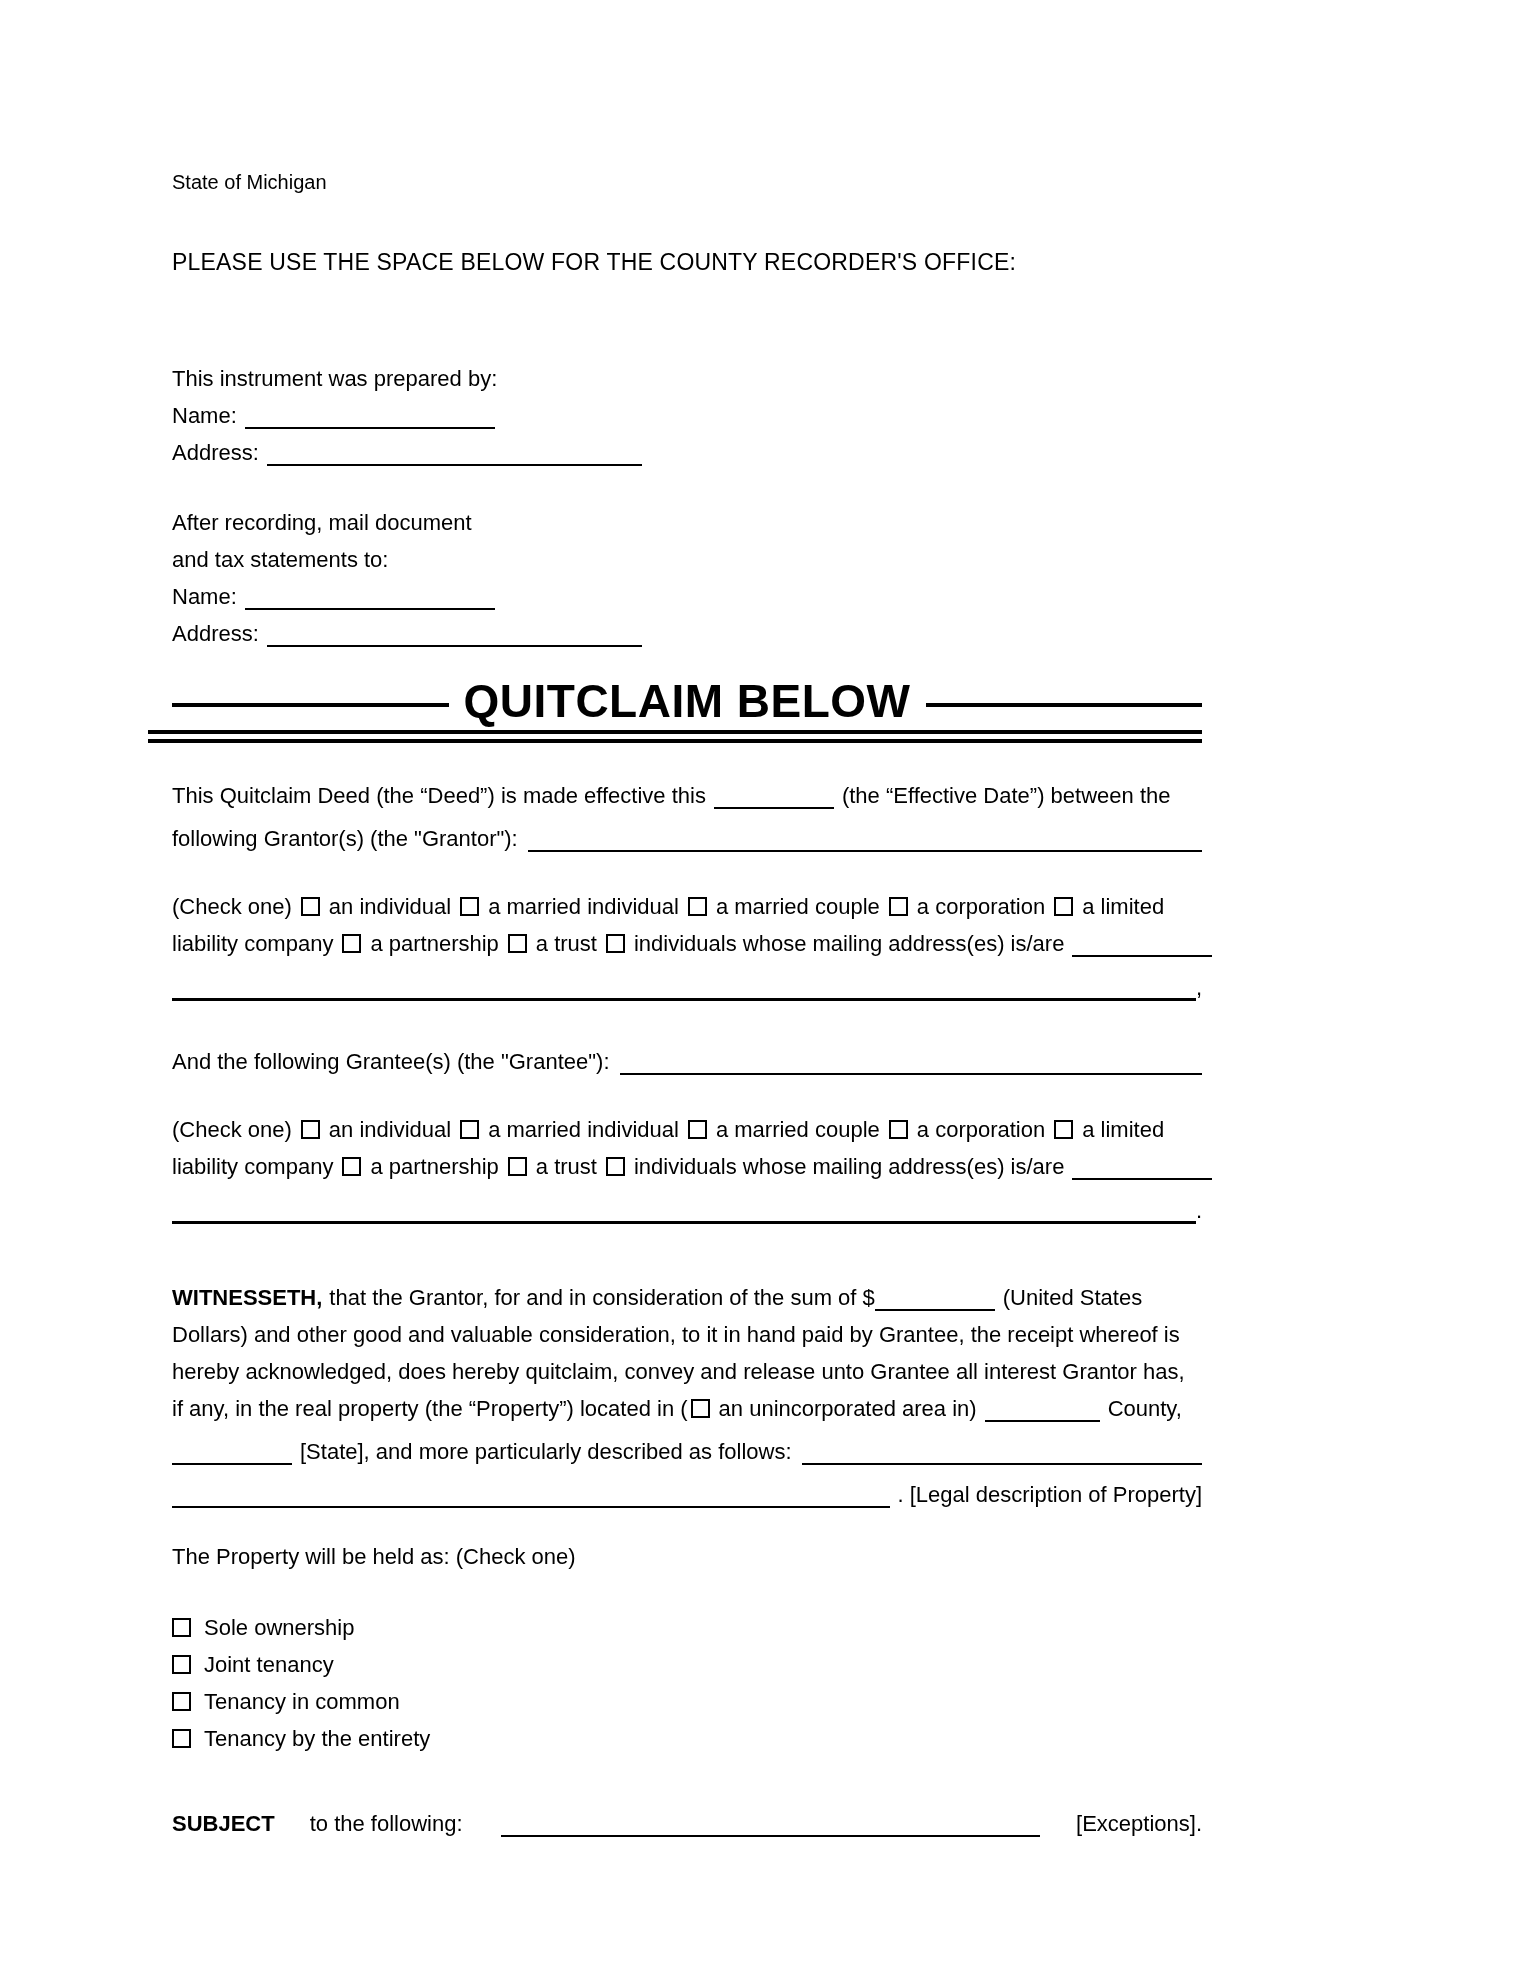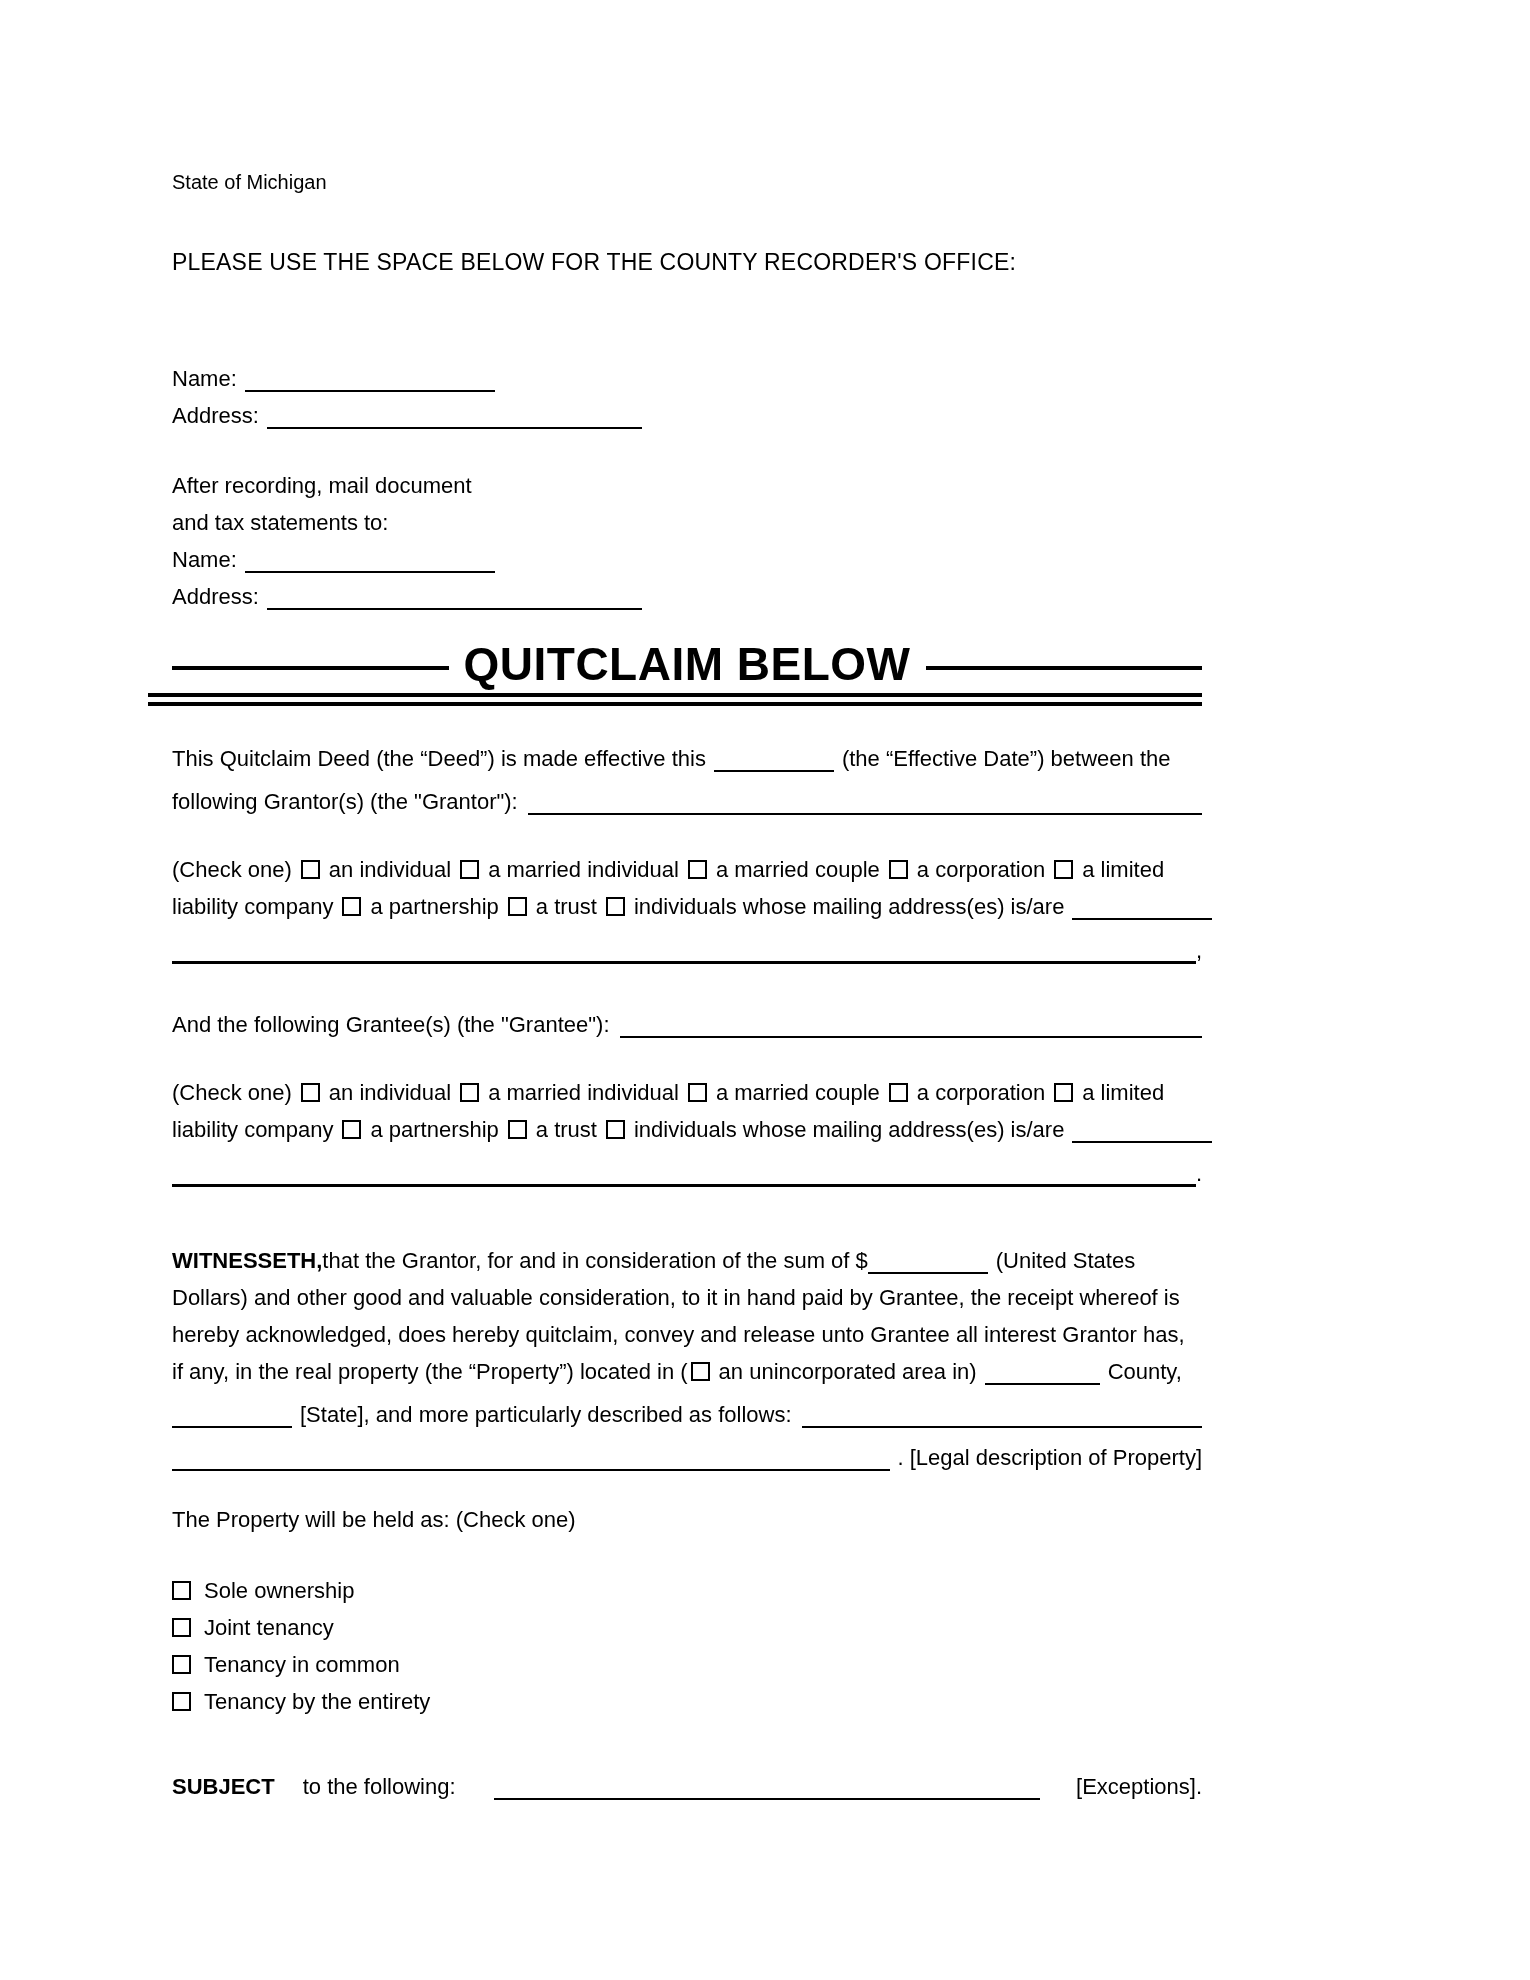--- a/index.html
+++ b/index.html
@@ -23,21 +23,21 @@
   .row { line-height:37px; white-space:nowrap; }
 
   .blank {
     display:inline-block;
     height:30px;
     border-bottom:2.5px solid #000;
     vertical-align:-6px;
   }
   .w120 { width:120px; } .w115 { width:115px; } .w140 { width:140px; }
   .w250 { width:250px; } .w375 { width:375px; }
-  .ml8  { margin-left:8px; } .ml10 { margin-left:10px; } .mr7 { }
+  .ml8  { margin-left:8px; } .ml10 { margin-left:10px; } .mr7 { margin-right:7px; }
 
   .title-row { display:flex; align-items:center; gap:15px; margin-top:26px; line-height:46px; }
   .title-row h1 { margin:0; font-size:46px; font-weight:bold; letter-spacing:0.5px; white-space:nowrap; }
   .side-line { flex:1 1 auto; height:0; border-bottom:4px solid #000; position:relative; top:4px; }
   .double-rule {
     margin-top:6px; margin-left:-24px;
     height:13px; box-sizing:border-box;
     border-top:4px solid #000; border-bottom:4px solid #000;
   }
 
@@ -70,20 +70,21 @@
 </head>
 <body>
 
 <div class="page">
 
   <div class="state">State of Michigan</div>
 
   <div class="notice">PLEASE USE THE SPACE BELOW FOR THE COUNTY RECORDER'S OFFICE:</div>
 
   <div class="block prepared">
+    <div class="row">This instrument was prepared by:</div>
     <div class="row">
       <span>Name:</span><span class="blank w250 ml8"></span>
     </div>
     <div class="row">
       <span>Address:</span><span class="blank w375 ml8"></span>
     </div>
   </div>
 
   <div class="block mailto">
     <div class="row">After recording, mail document</div>

